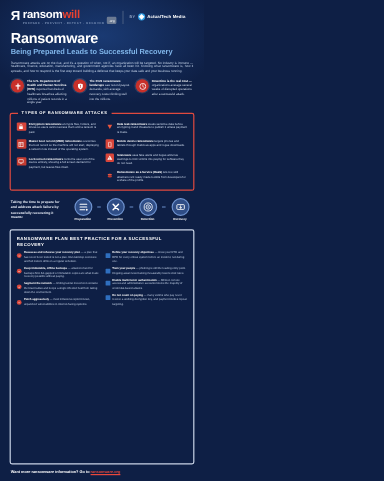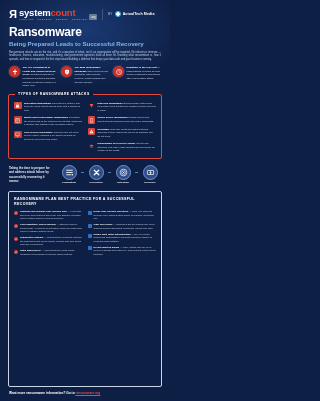--- a/index.html
+++ b/index.html
@@ -155,21 +155,21 @@
 <body>
 
 <div class="page">
   <div class="glow"></div>
 
   <div class="hdr">
     <div class="brandrow">
       <div class="logo">
         <span class="logo-mark">R</span>
         <div>
-          <div class="logo-word"><span>system</span><span class="hl">count</span></div>
+          <div class="logo-word"><span>ransom</span><span class="hl">will</span></div>
           <div class="logo-sub">PREPARE · PREVENT · DETECT · RECOVER</div>
         </div>
         <span class="logo-badge">.org</span>
       </div>
 
       <div class="divider"></div>
 
       <div class="byline">
         <span class="byline-by">BY</span>
         <span class="at-mark">

